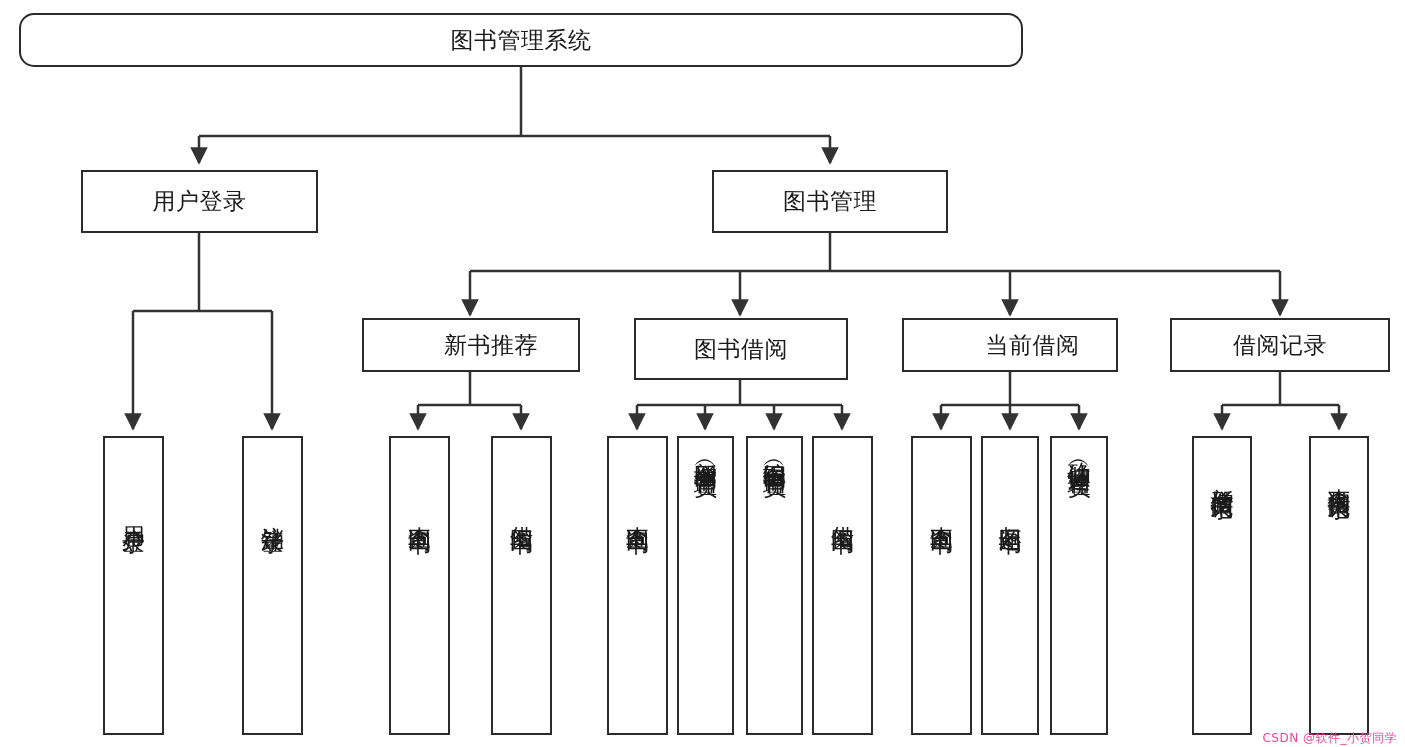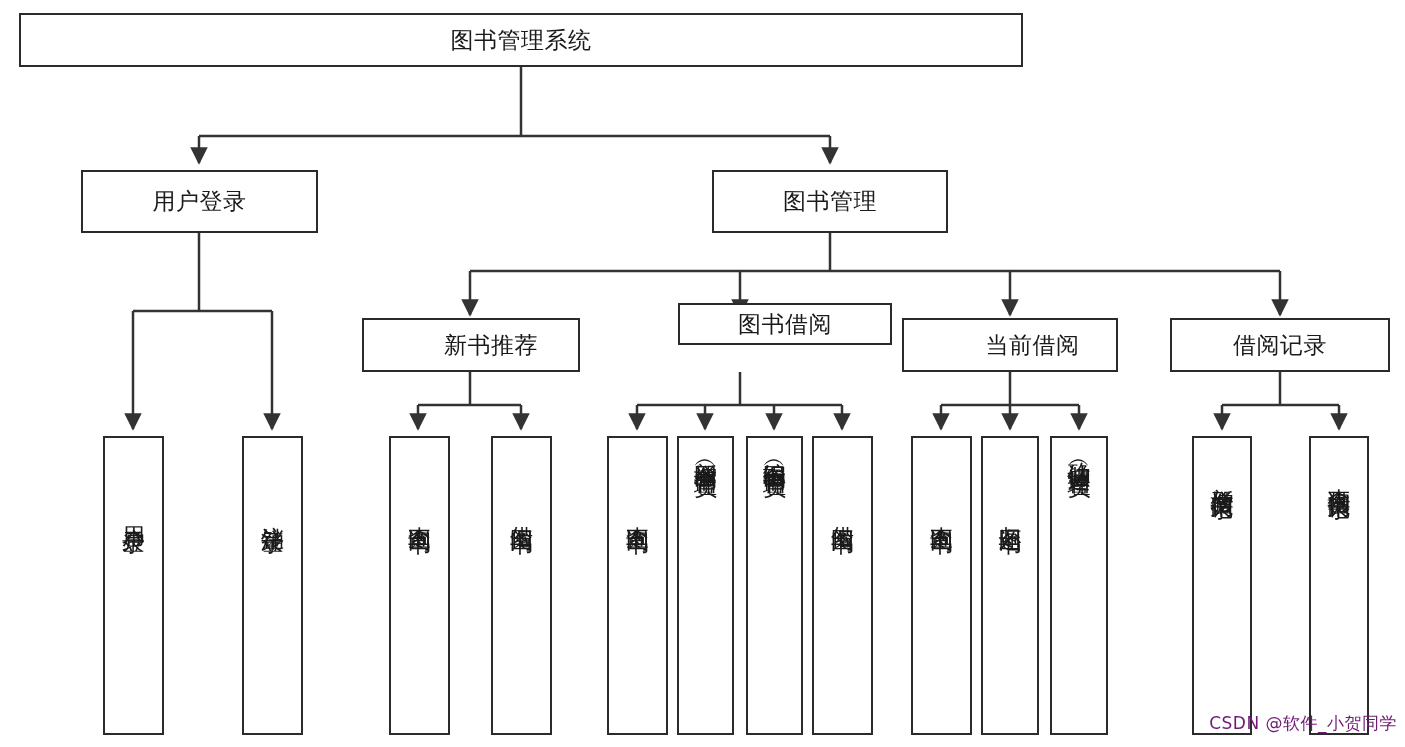--- a/index.html
+++ b/index.html
@@ -57,23 +57,23 @@
     text-orientation: upright;
     font-size: 23px;
     line-height: 1.0;
     letter-spacing: 2px;
     white-space: nowrap;
   }
   .node-root .node-label { font-size: 24px; }
   .watermark {
     position: absolute;
     right: 8px;
-    bottom: 12px;
-    font-size: 17px;
-    color: #701a75;
+    bottom: 0;
+    font-size: 12px;
+    color: #ec4899;
     letter-spacing: 0.5px;
     user-select: none;
     white-space: nowrap;
   }
 </style>
 </head>
 <body>
 
 <div id="diagram-root">
 
@@ -120,35 +120,35 @@
       <path d="M 1010 405 L 1010 429" marker-end="url(#arrow)"></path>
       <path d="M 1079 405 L 1079 429" marker-end="url(#arrow)"></path>
 
       <path d="M 1280 372 L 1280 405"></path>
       <path d="M 1222 405 L 1339 405"></path>
       <path d="M 1222 405 L 1222 429" marker-end="url(#arrow)"></path>
       <path d="M 1339 405 L 1339 429" marker-end="url(#arrow)"></path>
     </g>
   </svg>
 
-  <div class="node horizontal node-root" style="left:19px; top:13px; width:1004px; height:54px;">
+  <div class="node horizontal node-root" style="left:19px; top:13px; width:1004px; height:54px;border-radius:15px;">
     <span class="node-label">图书管理系统</span>
   </div>
 
   <div class="node horizontal" style="left:81px; top:170px; width:237px; height:63px;">
     <span class="node-label">用户登录</span>
   </div>
   <div class="node horizontal" style="left:712px; top:170px; width:236px; height:63px;">
     <span class="node-label">图书管理</span>
   </div>
 
   <div class="node horizontal" style="left:362px; top:318px; width:218px; height:54px;padding-left:40px;">
     <span class="node-label">新书推荐</span>
   </div>
-  <div class="node horizontal" style="left:634px; top:303px; width:214px; height:42px;margin-left:44px;">
+  <div class="node horizontal" style="left:634px; top:318px; width:214px; height:62px;">
     <span class="node-label">图书借阅</span>
   </div>
   <div class="node horizontal" style="left:902px; top:318px; width:216px; height:54px;padding-left:45px;">
     <span class="node-label">当前借阅</span>
   </div>
   <div class="node horizontal" style="left:1170px; top:318px; width:220px; height:54px;">
     <span class="node-label">借阅记录</span>
   </div>
 
   <div class="node vertical" style="left:103px; top:436px; width:61px; height:299px; padding-top:70px;">

